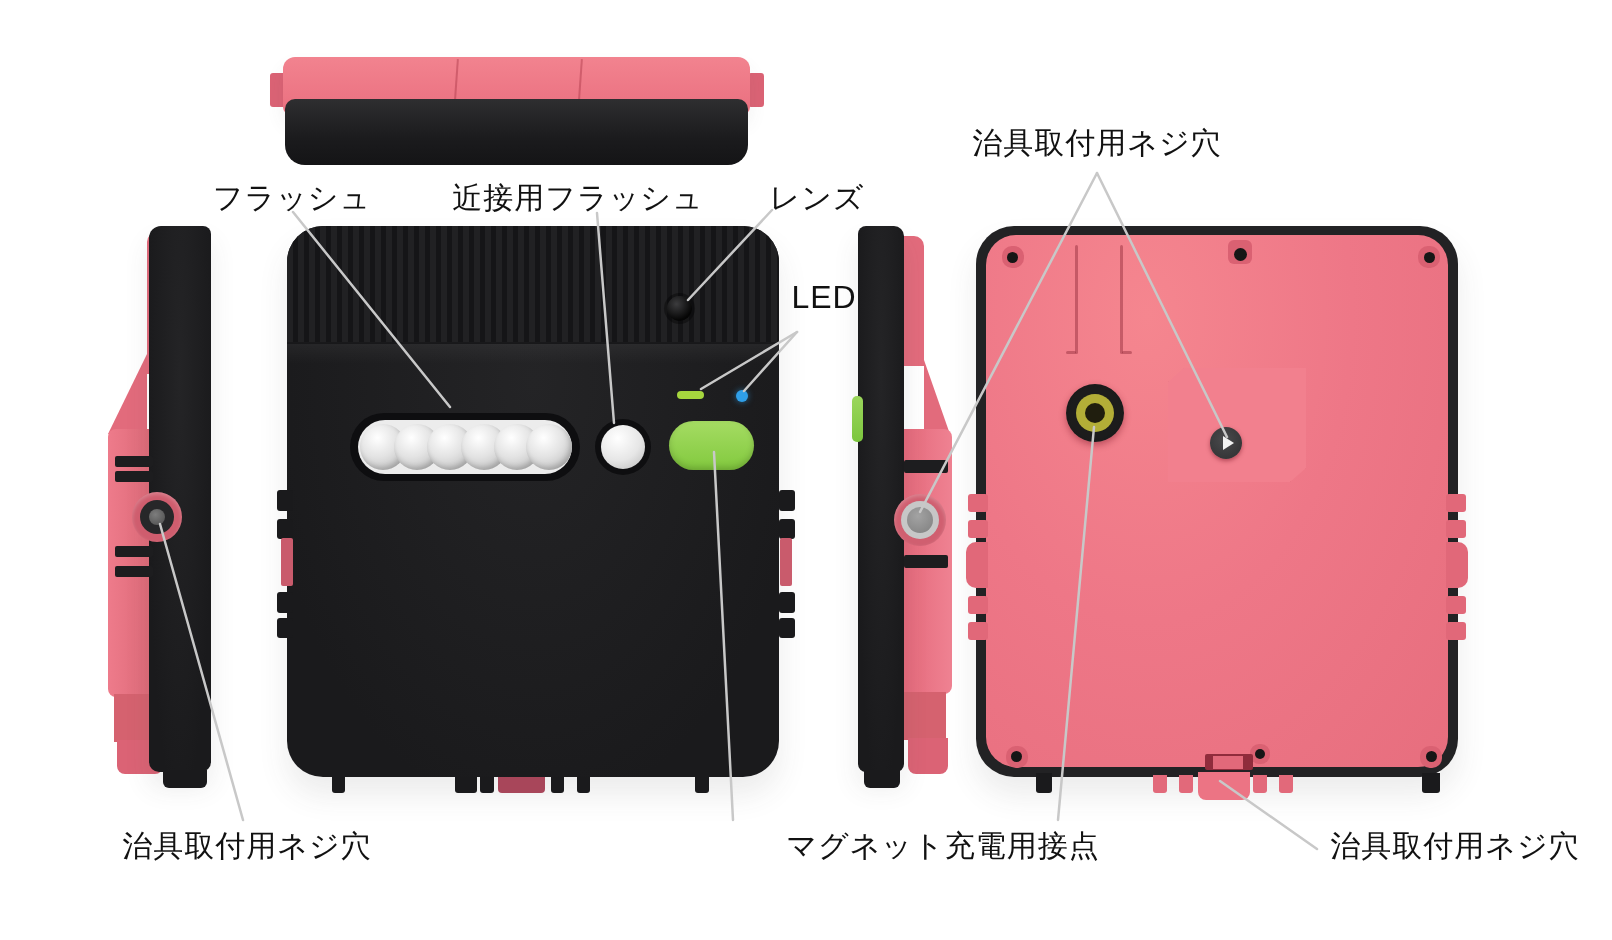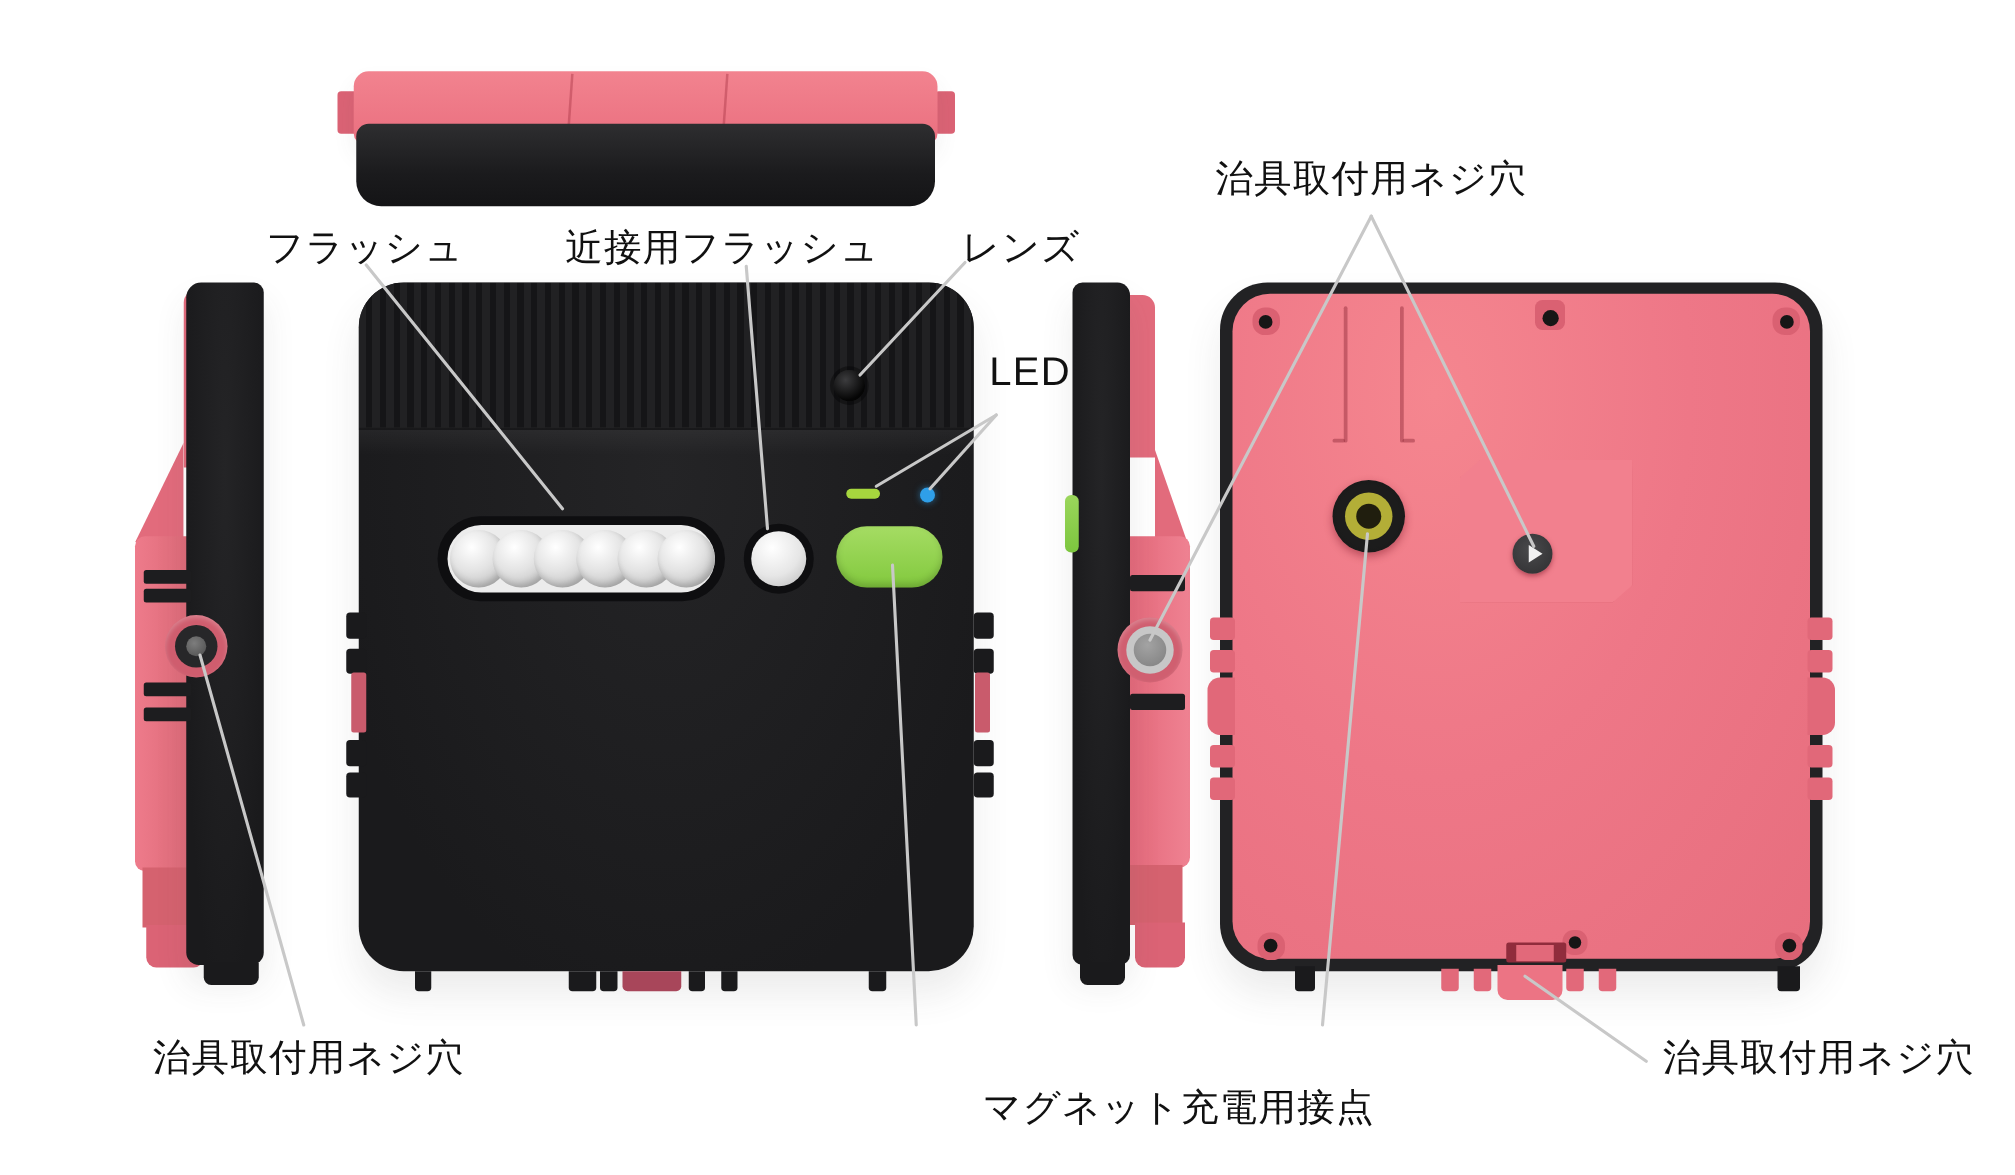--- a/index.html
+++ b/index.html
@@ -193,16 +193,16 @@
       <line x1="1220" y1="781" x2="1317" y2="849"></line>
     </g>
   </svg>
 
   <div class="label" style="left:578px;top:178px;">近接用フラッシュ</div>
   <div class="label" style="left:292px;top:178px;">フラッシュ</div>
   <div class="label" style="left:817px;top:178px;">レンズ</div>
   <div class="label small" style="left:824px;top:279px;">LED</div>
   <div class="label" style="left:1097px;top:123px;">治具取付用ネジ穴</div>
   <div class="label" style="left:247px;top:826px;">治具取付用ネジ穴</div>
-  <div class="label" style="left:943px;top:826px;margin-top:40px;">マグネット充電用接点</div>
+  <div class="label" style="left:943px;top:826px;">マグネット充電用接点</div>
   <div class="label" style="left:1455px;top:826px;">治具取付用ネジ穴</div>
 
 </div>
 
 </body></html>

